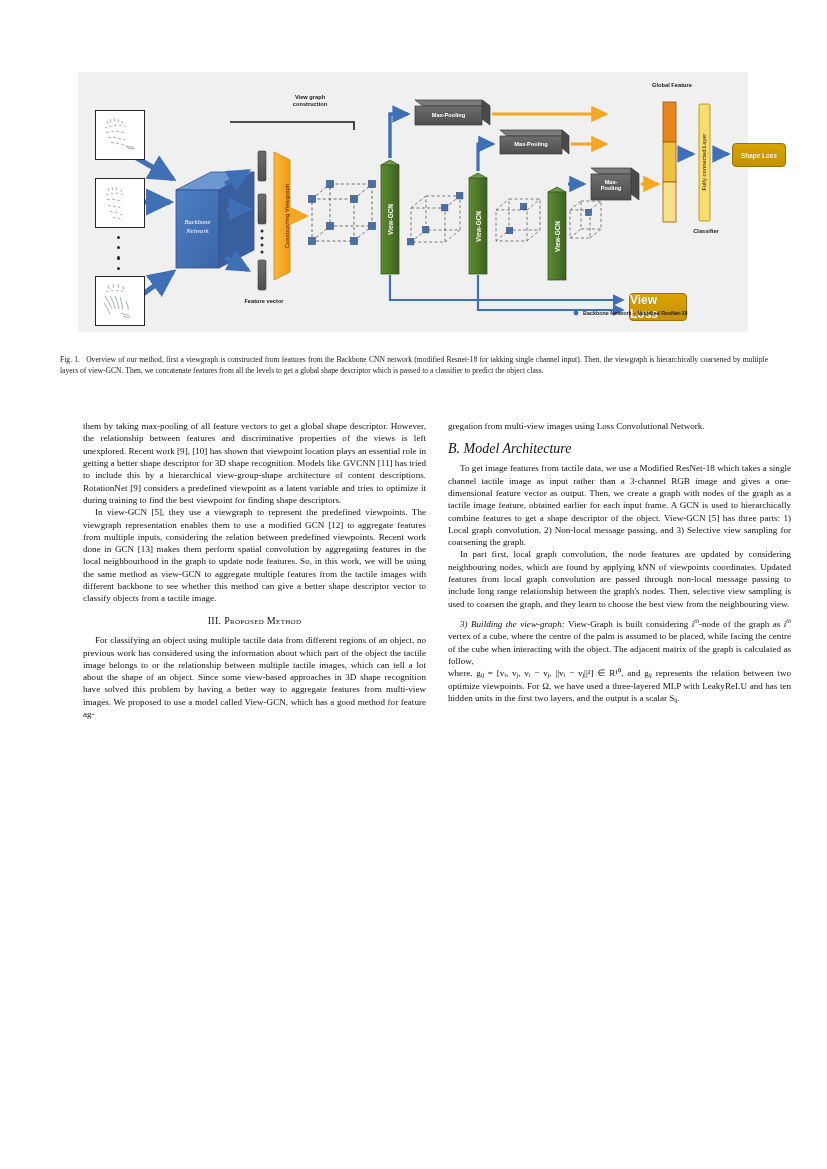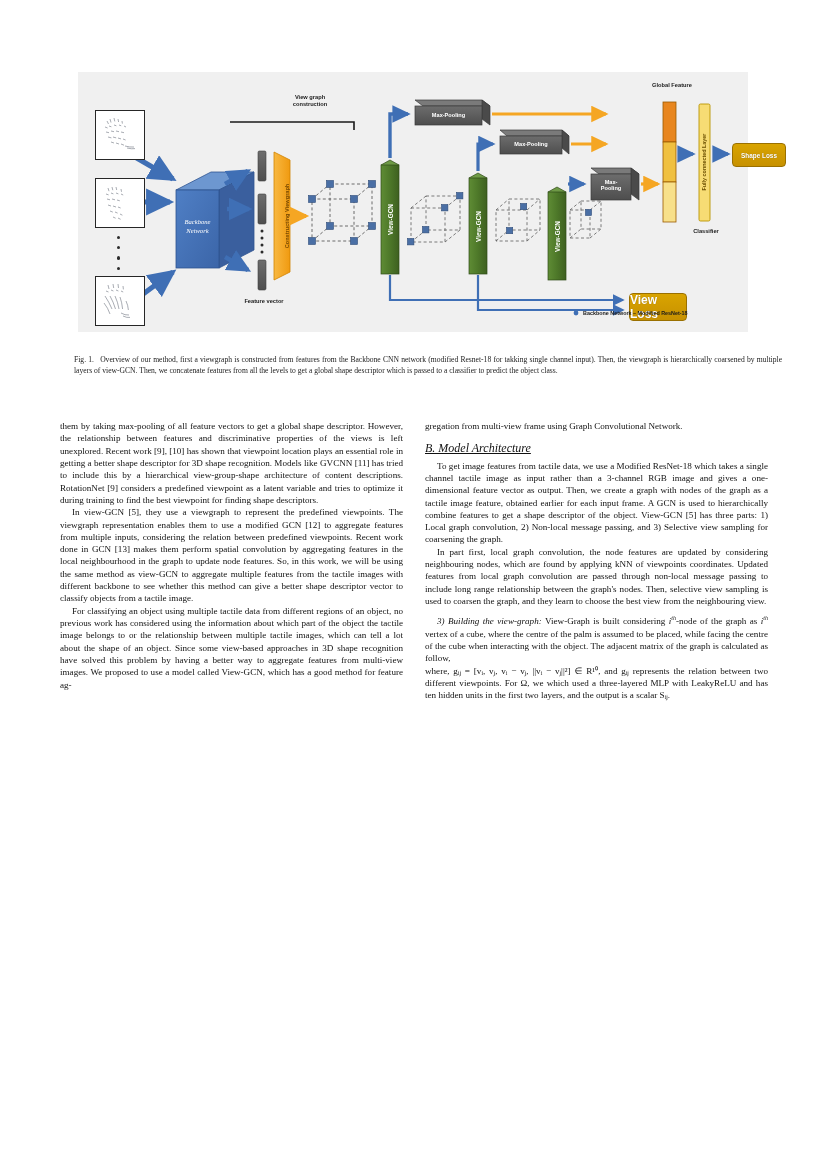--- a/index.html
+++ b/index.html
@@ -110,59 +110,59 @@
     font-family: "Liberation Sans", sans-serif;
     font-weight: bold;
     font-size: 5.4px;
     color: #1a1a1a;
     white-space: nowrap;
   }
 
   
   .caption {
     position: absolute;
-    left: 74px; top: 354px;
+    left: 60px; top: 354px;
     width: 708px;
     font-size: 7.6px;
     line-height: 1.45;
     text-align: justify;
     color: #1a1a1a;
   }
   .caption .cap-tag { margin-right: 4px; }
 
   
   .col {
     position: absolute;
     top: 420px;
     width: 343px;
     font-size: 9.1px;
     line-height: 1.355;
     text-align: justify;
     text-justify: inter-word;
     color: #111;
     hyphens: none;
+    margin-left: 23px;
   }
   .col.left  { left: 60px; }
   .col.right { left: 425px; }
   .col p { margin: 0; text-indent: 12px; }
   .col p.noind { text-indent: 0; }
   .sec-h1 {
     text-align: center;
     text-indent: 0 !important;
     margin: 9px 0 7px 0 !important;
     font-variant: small-caps;
     font-size: 10px;
     letter-spacing: .3px;
   }
   .sec-h2 {
     text-indent: 0 !important;
     font-style: italic;
     margin: 8px 0 3px 0 !important;
-    font-size: 12px;
-    text-decoration: underline;
+    font-size: 14px;
   }
   .eqline {
     text-indent: 0 !important;
     margin: 7px 0 6px 0 !important;
     position: relative;
     text-align: center;
     font-family: "Liberation Serif", serif;
   }
   .eq-body { font-style: italic; font-size: 10.2px; }
   .eq-num {
@@ -449,28 +449,29 @@
   </div>
 
   <div class="caption">
     <span class="cap-tag">Fig. 1.</span>
     <span>Overview of our method, first a viewgraph is constructed from features from the Backbone CNN network (modified Resnet-18 for takking single channel input). Then, the viewgraph is hierarchically coarsened by multiple layers of view-GCN. Then, we concatenate features from all the levels to get a global shape descriptor which is passed to a classifier to predict the object class.</span>
   </div>
 
   <div class="col left">
     <p class="noind">them by taking max-pooling of all feature vectors to get a global shape descriptor. However, the relationship between features and discriminative properties of the views is left unexplored. Recent work [9], [10] has shown that viewpoint location plays an essential role in getting a better shape descriptor for 3D shape recognition. Models like GVCNN [11] has tried to include this by a hierarchical view-group-shape architecture of content descriptions. RotationNet [9] considers a predefined viewpoint as a latent variable and tries to optimize it during training to find the best viewpoint for finding shape descriptors.</p>
     <p>In view-GCN [5], they use a viewgraph to represent the predefined viewpoints. The viewgraph representation enables them to use a modified GCN [12] to aggregate features from multiple inputs, considering the relation between predefined viewpoints. Recent work done in GCN [13] makes them perform spatial convolution by aggregating features in the local neighbourhood in the graph to update node features. So, in this work, we will be using the same method as view-GCN to aggregate multiple features from the tactile images with different backbone to see whether this method can give a better shape descriptor vector to classify objects from a tactile image.</p>
+    <p class="sec-h1">III.  Proposed Method</p>
     <p>For classifying an object using multiple tactile data from different regions of an object, no previous work has considered using the information about which part of the object the tactile image belongs to or the relationship between multiple tactile images, which can tell a lot about the shape of an object. Since some view-based approaches in 3D shape recognition have solved this problem by having a better way to aggregate features from multi-view images. We proposed to use a model called View-GCN, which has a good method for feature ag-</p>
   </div>
 
   <div class="col right">
-    <p class="noind">gregation from multi-view frame using Graph Convolutional Network.</p>
+    <p class="noind">gregation from multi-view images using Loss Convolutional Network.</p>
     <p class="sec-h2">B.  Model Architecture</p>
     <p>To get image features from tactile data, we use a Modified ResNet-18 which takes a single channel tactile image as input rather than a 3-channel RGB image and gives a one-dimensional feature vector as output. Then, we create a graph with nodes of the graph as a tactile image feature, obtained earlier for each input frame. A GCN is used to hierarchically combine features to get a shape descriptor of the object. View-GCN [5] has three parts: 1) Local graph convolution, 2) Non-local message passing, and 3) Selective view sampling for coarsening the graph.</p>
     <p>In part first, local graph convolution, the node features are updated by considering neighbouring nodes, which are found by applying kNN of viewpoints coordinates. Updated features from local graph convolution are passed through non-local message passing to include long range relationship between the graph's nodes. Then, selective view sampling is used to coarsen the graph, and they learn to choose the best view from the neighbouring view.</p>
     <p style="margin-top:7px;">
       <span class="it">3) Building the view-graph:</span>
       <span> View-Graph is built considering <span class="mathi">i</span><sup>th</sup>-node of the graph as <span class="mathi">i</span><sup>th</sup> vertex of a cube, where the centre of the palm is assumed to be placed, while facing the centre of the cube when interacting with the object. The adjacent matrix of the graph is calculated as follow,</span>
     </p>
-    <p class="noind">where, gᵢⱼ = [vᵢ, vⱼ, vᵢ − vⱼ, ||vᵢ − vⱼ||²] ∈ R¹⁰, and gᵢⱼ represents the relation between two different viewpoints. For Ω, we which used a three-layered MLP with LeakyReLU and has ten hidden units in the first two layers, and the output is a scalar Sᵢⱼ.</p>
+    <p class="noind">where, gᵢⱼ = [vᵢ, vⱼ, vᵢ − vⱼ, ||vᵢ − vⱼ||²] ∈ R¹⁰, and gᵢⱼ represents the relation between two optimize viewpoints. For Ω, we have used a three-layered MLP with LeakyReLU and has ten hidden units in the first two layers, and the output is a scalar Sᵢⱼ.</p>
   </div>
 
 </div>
 
 </body></html>

